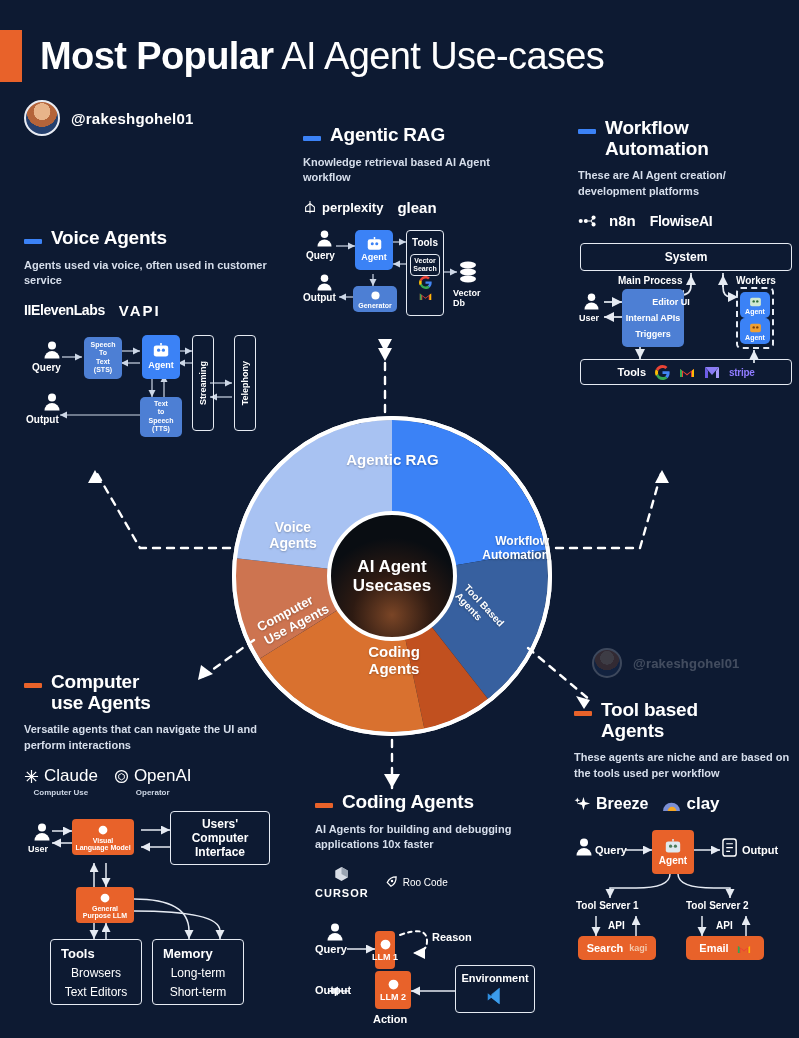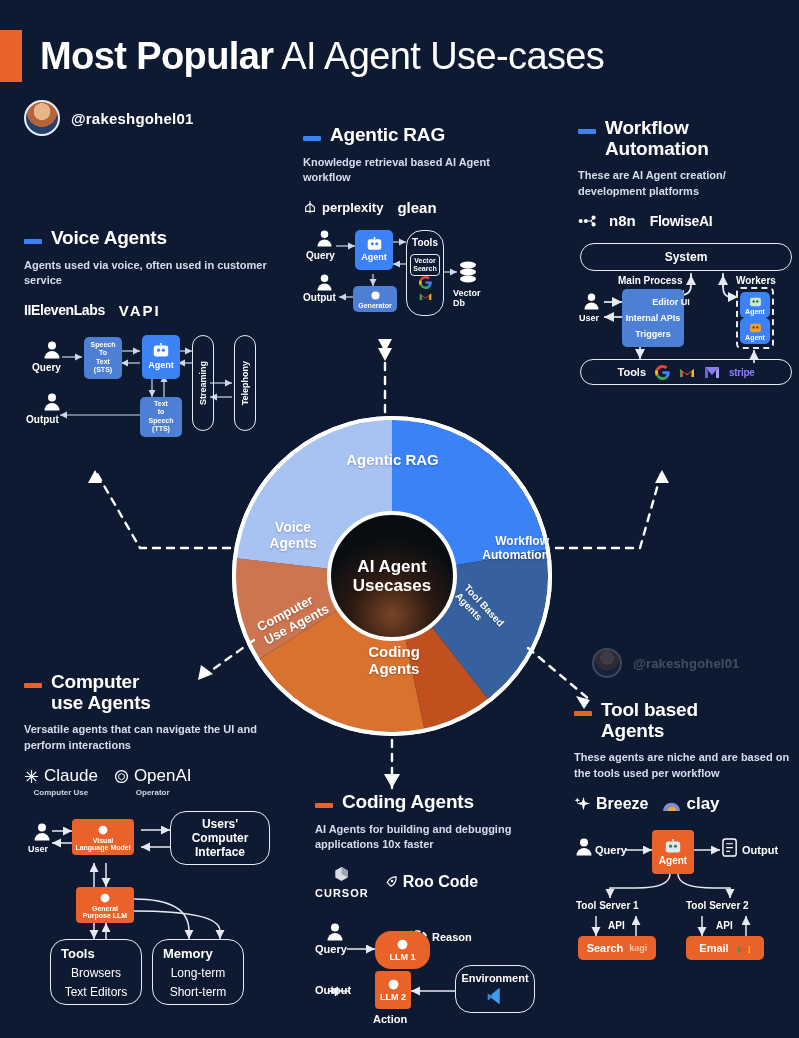--- a/index.html
+++ b/index.html
@@ -36,21 +36,21 @@
   .sec-title{font-size:19px;font-weight:800;line-height:1.08;letter-spacing:-.2px;}
   .sec-sub{font-size:11px;line-height:1.42;color:#d6deeb;margin-top:9px;font-weight:600;}
   .logos{display:flex;align-items:center;gap:14px;margin-top:13px;}
   .logo{display:flex;align-items:center;gap:5px;font-weight:800;font-size:13px;}
   .logo-sub{font-size:8px;font-weight:600;color:#cdd7e6;text-align:left;margin-top:2px;}
 
   
   .dg{position:relative;}
   .bx{position:absolute;box-sizing:border-box;display:flex;flex-direction:column;
       align-items:center;justify-content:center;text-align:center;}
-  .bx-out{border:1.4px solid #e6ebf3;border-radius:16px;background:transparent;}
+  .bx-out{border:1.4px solid #e6ebf3;border-radius:4px;background:transparent;}
   .bx-blue{background:#4d7fd4;border-radius:5px;}
   .bx-blue2{background:#3b82f6;border-radius:5px;}
   .bx-or{background:#e8622a;border-radius:4px;}
   .bx-dash{border:2px dashed #e6ebf3;border-radius:5px;background:transparent;}
   .lbl{position:absolute;font-size:8px;font-weight:700;color:#fff;white-space:nowrap;}
   .lbl.s{font-size:7px;}
   .person{position:absolute;}
   .vtxt{writing-mode:vertical-rl;transform:rotate(180deg);font-size:9px;font-weight:700;}
   svg{display:block;overflow:visible;}
 
@@ -527,21 +527,21 @@
     </div>
     <div class="sec-sub">AI Agents for building and debugging applications 10x faster</div>
     <div class="logos">
       <div class="logo" style="font-size:11px;letter-spacing:1px;flex-direction:column;">
         <svg width="15" height="16" viewBox="0 0 16 18">
           <path d="M8 1l7 4v8l-7 4-7-4V5z" fill="#d8dde6"></path>
             <path d="M8 1v8l7 4V5z" fill="#9aa4b2"></path>
           </svg>
         <span>CURSOR</span>
       </div>
-      <div class="logo" style="font-size:16px;font-weight:700;">
+      <div class="logo" style="font-size:10px;font-weight:400;">
         <svg width="15" height="15" viewBox="0 0 16 16">
           <path d="M14 2c-5 0-8 3-9.5 6L8.5 12C11.5 10.5 14 7 14 2z" fill="none" stroke="#fff" stroke-width="1.3"></path>
           <circle cx="9.6" cy="6.4" r="1.3" fill="#fff"></circle>
           </svg>
         <span>Roo Code</span>
       </div>
     </div>
 
     <div class="dg" style="height:120px;margin-top:14px;width:250px;">
       <svg style="position:absolute;left:0;top:0;width:250px;height:120px;">
@@ -564,21 +564,21 @@
       </svg>
 
       <div class="person" style="left:12px;top:10px;">
         <svg width="16" height="18" viewBox="0 0 16 18">
             <circle cx="8" cy="4.5" r="4" fill="#fff"></circle>
             <path d="M0.5 17.5a7.5 7.5 0 0 1 15 0z" fill="#fff"></path>
           </svg>
       </div>
       <div class="lbl" style="left:0px;top:30px;font-size:11px;">Query</div>
 
-      <div class="bx bx-or" style="left:60px;top:18px;width:55px;height:38px;border-radius:16px;">
+      <div class="bx bx-or" style="left:60px;top:18px;width:20px;height:38px;">
         <svg width="15" height="15" viewBox="0 0 16 16">
             <circle cx="8" cy="8" r="5.2" fill="#fff"></circle>
           </svg>
         <span class="lbl" style="position:static;font-size:9px;">LLM 1</span>
       </div>
       <div class="lbl" style="left:117px;top:18px;font-size:11px;">Reason</div>
 
       <div class="bx bx-or" style="left:60px;top:58px;width:36px;height:38px;">
         <svg width="15" height="15" viewBox="0 0 16 16">
             <circle cx="8" cy="8" r="5.2" fill="#fff"></circle>

